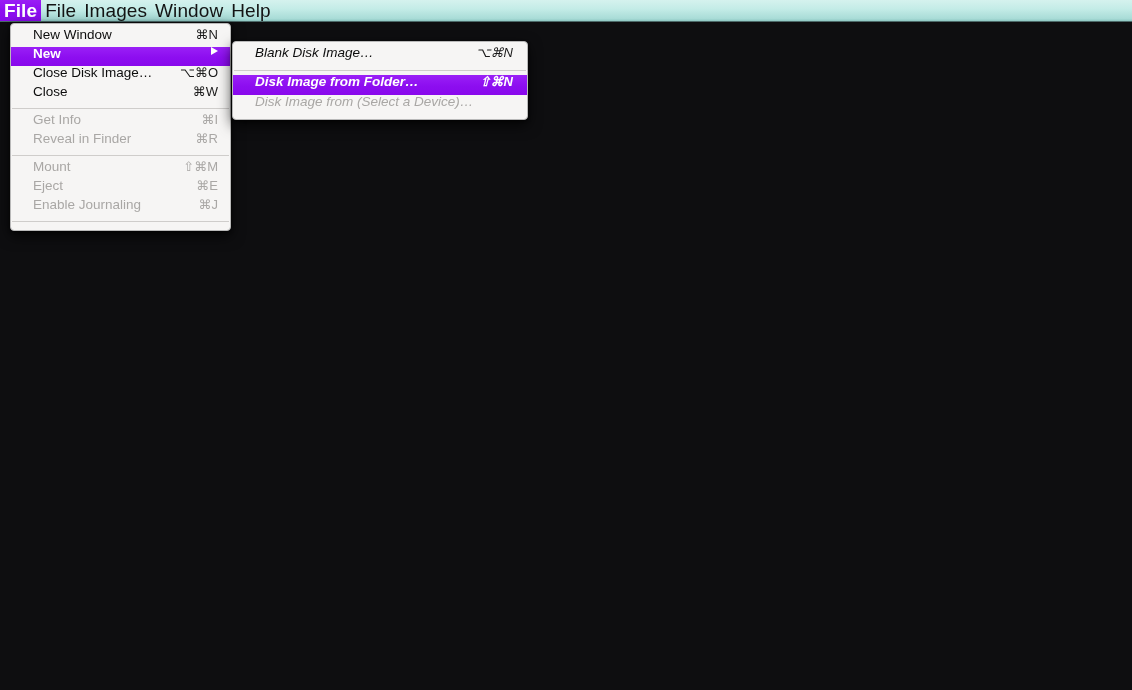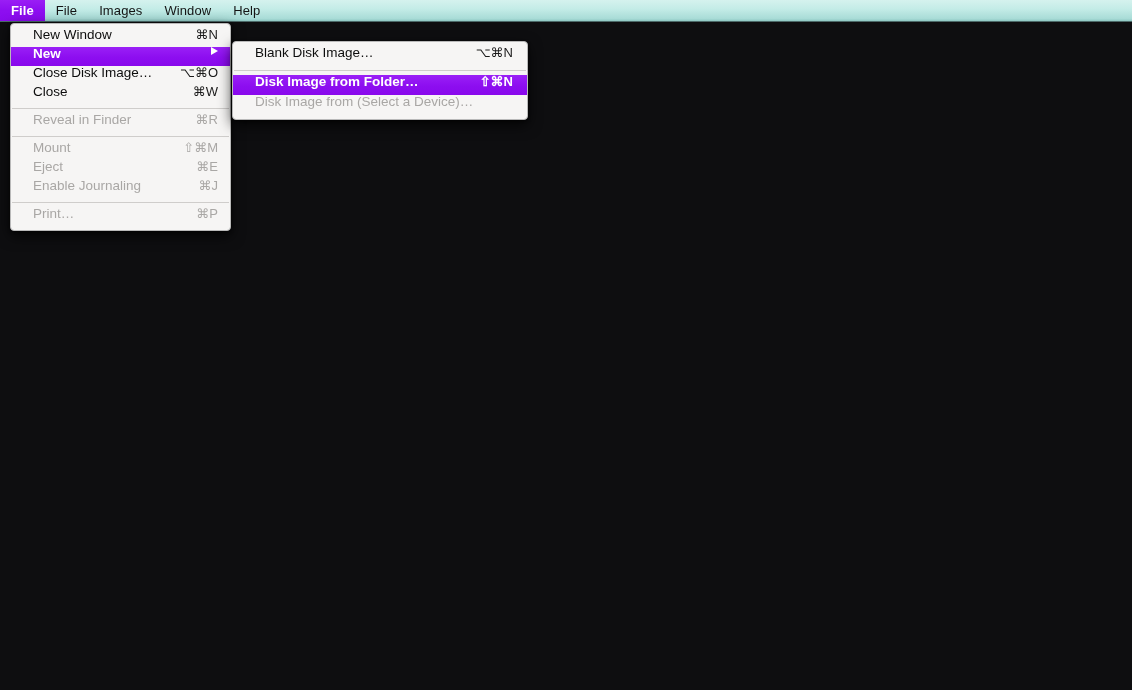--- a/index.html
+++ b/index.html
@@ -12,22 +12,22 @@
 
   
   #menubar{
     position:absolute; left:0; top:0; width:1132px; height:22px;
     background:linear-gradient(to bottom,#d5f2ee 0%,#c4ece7 42%,#a9dcd7 88%,#8fc9c4 100%);
     border-bottom:1px solid #4d6b6a;
     display:flex; align-items:stretch;
   }
   .mb-item{
     display:flex; align-items:center;
-    padding:0 11px;
-    font-size:13px;
+    padding:0 4px;
+    font-size:19px;
     color:#141414;
     letter-spacing:.1px;
     white-space:nowrap;
     line-height:1;
   }
   .mb-item.active{
     background:linear-gradient(to bottom,#9a1ef5 0%,#8d0ef0 50%,#8a0bee 100%);
     color:#ffffff;
     font-weight:bold;
   }
@@ -77,21 +77,21 @@
   .submenu-arrow{
     margin-left:auto;
     width:0;height:0;
     border-top:4.5px solid transparent;
     border-bottom:4.5px solid transparent;
     border-left:7px solid #ffffff;
   }
 
   
   #file-menu{ left:10px; top:23px; width:221px; }
-  #new-submenu{ left:232px; top:41px; width:296px; }
+  #new-submenu{ left:232px; top:41px; width:296px;font-style:italic; }
   #new-submenu .menu-row{ padding:0 14px 0 22px; height:20px; }
 </style>
 </head>
 <body>
 
 <div id="menubar">
     <div class="mb-item active">File</div>
     <div class="mb-item">File</div>
     <div class="mb-item">Images</div>
     <div class="mb-item">Window</div>
@@ -110,41 +110,41 @@
     <div class="menu-row">
       <span class="lbl">Close Disk Image…</span>
       <span class="shortcut">⌥⌘O</span>
     </div>
     <div class="menu-row">
       <span class="lbl">Close</span>
       <span class="shortcut">⌘W</span>
     </div>
     <div class="menu-sep"></div>
     <div class="menu-row disabled">
+      <span class="lbl">Get Info</span>
+      <span class="shortcut">⌘I</span>
+    </div>
+    <div class="menu-row disabled">
       <span class="lbl">Reveal in Finder</span>
       <span class="shortcut">⌘R</span>
     </div>
     <div class="menu-sep"></div>
     <div class="menu-row disabled">
       <span class="lbl">Mount</span>
       <span class="shortcut">⇧⌘M</span>
     </div>
     <div class="menu-row disabled">
       <span class="lbl">Eject</span>
       <span class="shortcut">⌘E</span>
     </div>
     <div class="menu-row disabled">
       <span class="lbl">Enable Journaling</span>
       <span class="shortcut">⌘J</span>
     </div>
     <div class="menu-sep"></div>
-    <div class="menu-row disabled">
-      <span class="lbl">Print…</span>
-      <span class="shortcut">⌘P</span>
-    </div>
   </div>
 
 <div id="new-submenu" class="menu-panel">
     <div class="menu-row">
       <span class="lbl">Blank Disk Image…</span>
       <span class="shortcut">⌥⌘N</span>
     </div>
     <div class="menu-sep"></div>
     <div class="menu-row hl">
       <span class="lbl">Disk Image from Folder…</span>

